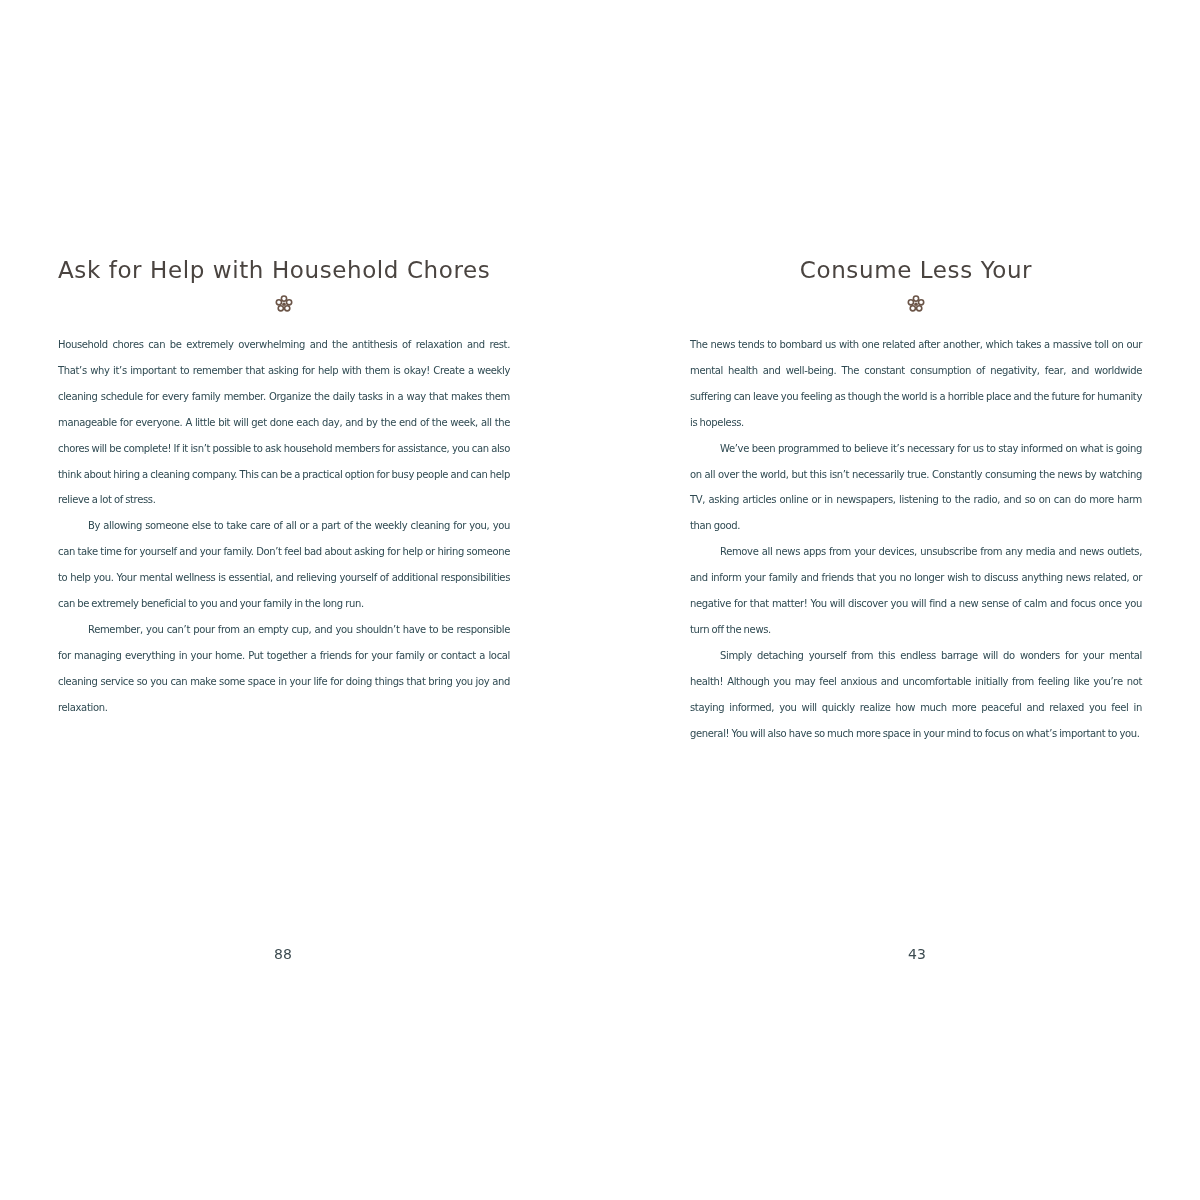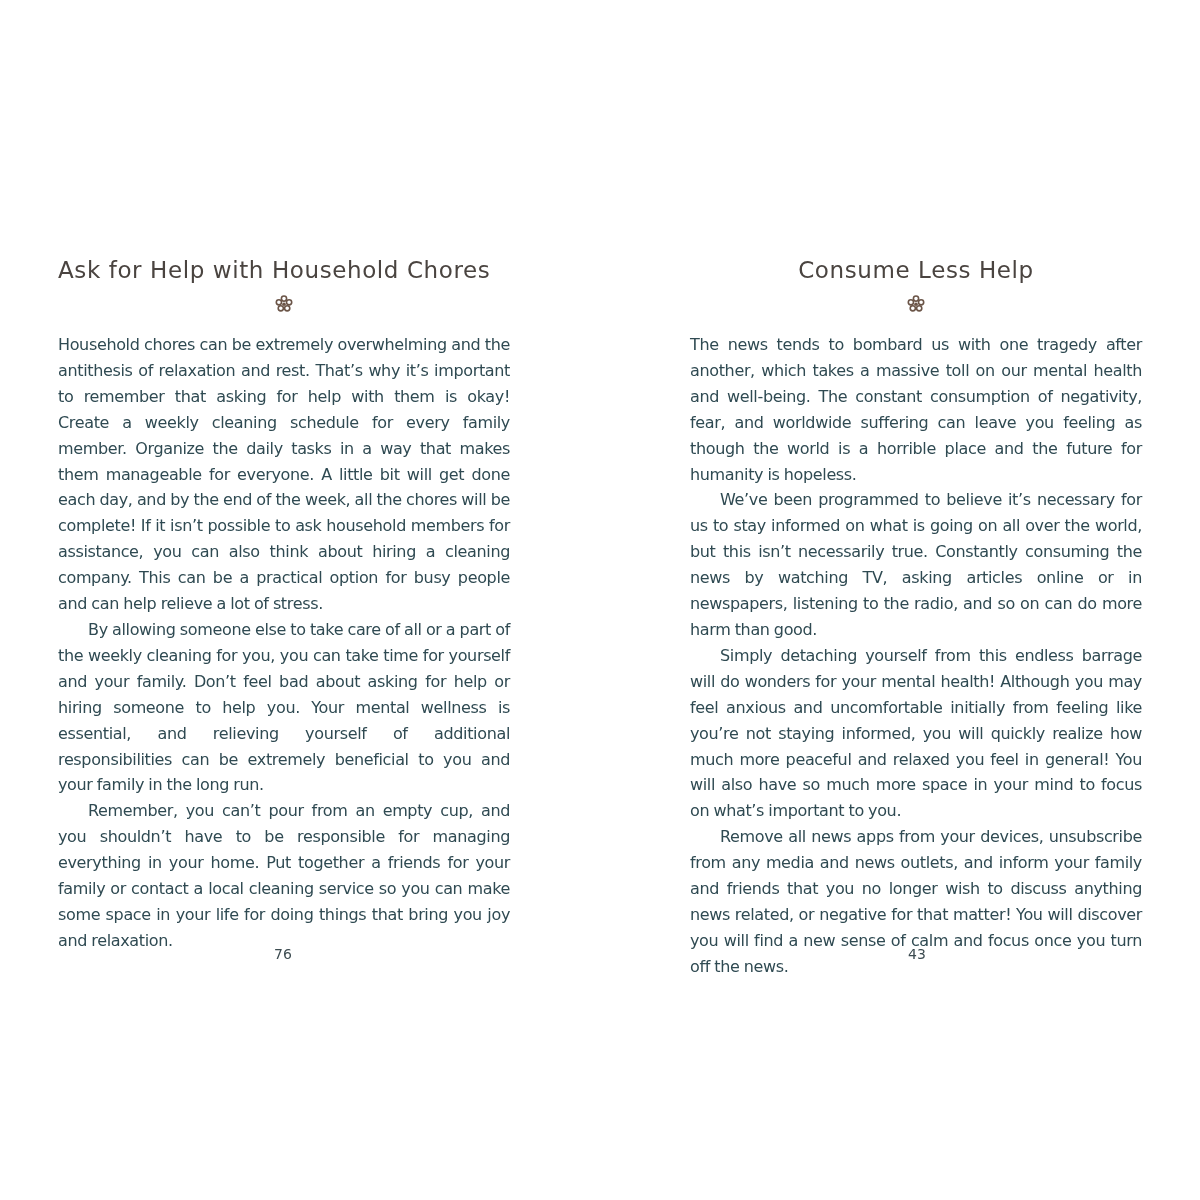--- a/index.html
+++ b/index.html
@@ -44,21 +44,21 @@
     .ornament {
       display: block;
       width: 20px;
       height: 20px;
       margin: 6px auto 0 auto;
     }
     .body-text {
       margin-top: 18px;
       color: #2f4a52;
       font-family: "DejaVu Sans", sans-serif;
-      font-size: 16px;
+      font-size: 10px;
       line-height: 25.9px;
       text-align: justify;
       letter-spacing: -0.35px;
       word-spacing: -0.5px;
     }
     .body-text p {
       margin: 0;
     }
     .body-text p.indent {
       text-indent: 30px;
@@ -93,35 +93,35 @@
       <circle cx="10" cy="10.2" r="1.8" fill="#6b5548"></circle>
     </svg>
     <div class="body-text">
       <p>Household chores can be extremely overwhelming and the antithesis of relaxation and rest. That’s why it’s important to remember that asking for help with them is okay! Create a weekly cleaning schedule for every family member. Organize the daily tasks in a way that makes them manageable for everyone. A little bit will get done each day, and by the end of the week, all the chores will be complete! If it isn’t possible to ask household members for assistance, you can also think about hiring a cleaning company. This can be a practical option for busy people and can help relieve a lot of stress.</p>
       <p class="indent">By allowing someone else to take care of all or a part of the weekly cleaning for you, you can take time for yourself and your family. Don’t feel bad about asking for help or hiring someone to help you. Your mental wellness is essential, and relieving yourself of additional responsibilities can be extremely beneficial to you and your family in the long run.</p>
       <p class="indent">Remember, you can’t pour from an empty cup, and you shouldn’t have to be responsible for managing everything in your home. Put together a friends for your family or contact a local cleaning service so you can make some space in your life for doing things that bring you joy and relaxation.</p>
     </div>
   </div>
 
   <div class="page right">
-    <h1 class="heading">Consume Less Help</h1>
+    <h1 class="heading">Consume Less Your</h1>
     <svg class="ornament" viewBox="0 0 20 20">
       <g fill="none" stroke="#6b5548" stroke-width="1.6">
         <circle cx="10" cy="4.6" r="2.6"></circle>
         <circle cx="15.1" cy="8.3" r="2.6"></circle>
         <circle cx="13.2" cy="14.3" r="2.6"></circle>
         <circle cx="6.8" cy="14.3" r="2.6"></circle>
         <circle cx="4.9" cy="8.3" r="2.6"></circle>
       </g>
       <circle cx="10" cy="10.2" r="1.8" fill="#6b5548"></circle>
     </svg>
     <div class="body-text">
-      <p>The news tends to bombard us with one tragedy after another, which takes a massive toll on our mental health and well-being. The constant consumption of negativity, fear, and worldwide suffering can leave you feeling as though the world is a horrible place and the future for humanity is hopeless.</p>
+      <p>The news tends to bombard us with one related after another, which takes a massive toll on our mental health and well-being. The constant consumption of negativity, fear, and worldwide suffering can leave you feeling as though the world is a horrible place and the future for humanity is hopeless.</p>
       <p class="indent">We’ve been programmed to believe it’s necessary for us to stay informed on what is going on all over the world, but this isn’t necessarily true. Constantly consuming the news by watching TV, asking articles online or in newspapers, listening to the radio, and so on can do more harm than good.</p>
+      <p class="indent">Remove all news apps from your devices, unsubscribe from any media and news outlets, and inform your family and friends that you no longer wish to discuss anything news related, or negative for that matter! You will discover you will find a new sense of calm and focus once you turn off the news.</p>
       <p class="indent">Simply detaching yourself from this endless barrage will do wonders for your mental health! Although you may feel anxious and uncomfortable initially from feeling like you’re not staying informed, you will quickly realize how much more peaceful and relaxed you feel in general! You will also have so much more space in your mind to focus on what’s important to you.</p>
-      <p class="indent">Remove all news apps from your devices, unsubscribe from any media and news outlets, and inform your family and friends that you no longer wish to discuss anything news related, or negative for that matter! You will discover you will find a new sense of calm and focus once you turn off the news.</p>
     </div>
   </div>
 
-  <div class="folio left">76</div>
+  <div class="folio left">88</div>
   <div class="folio right">43</div>
 
 </div>
 
 </body></html>

